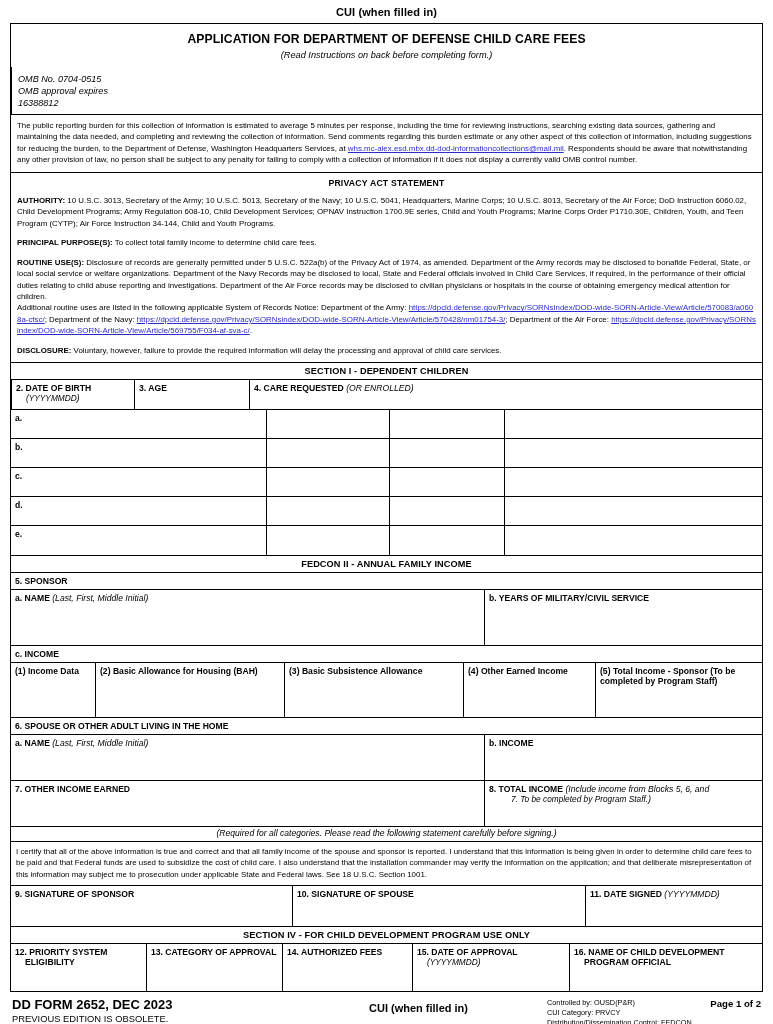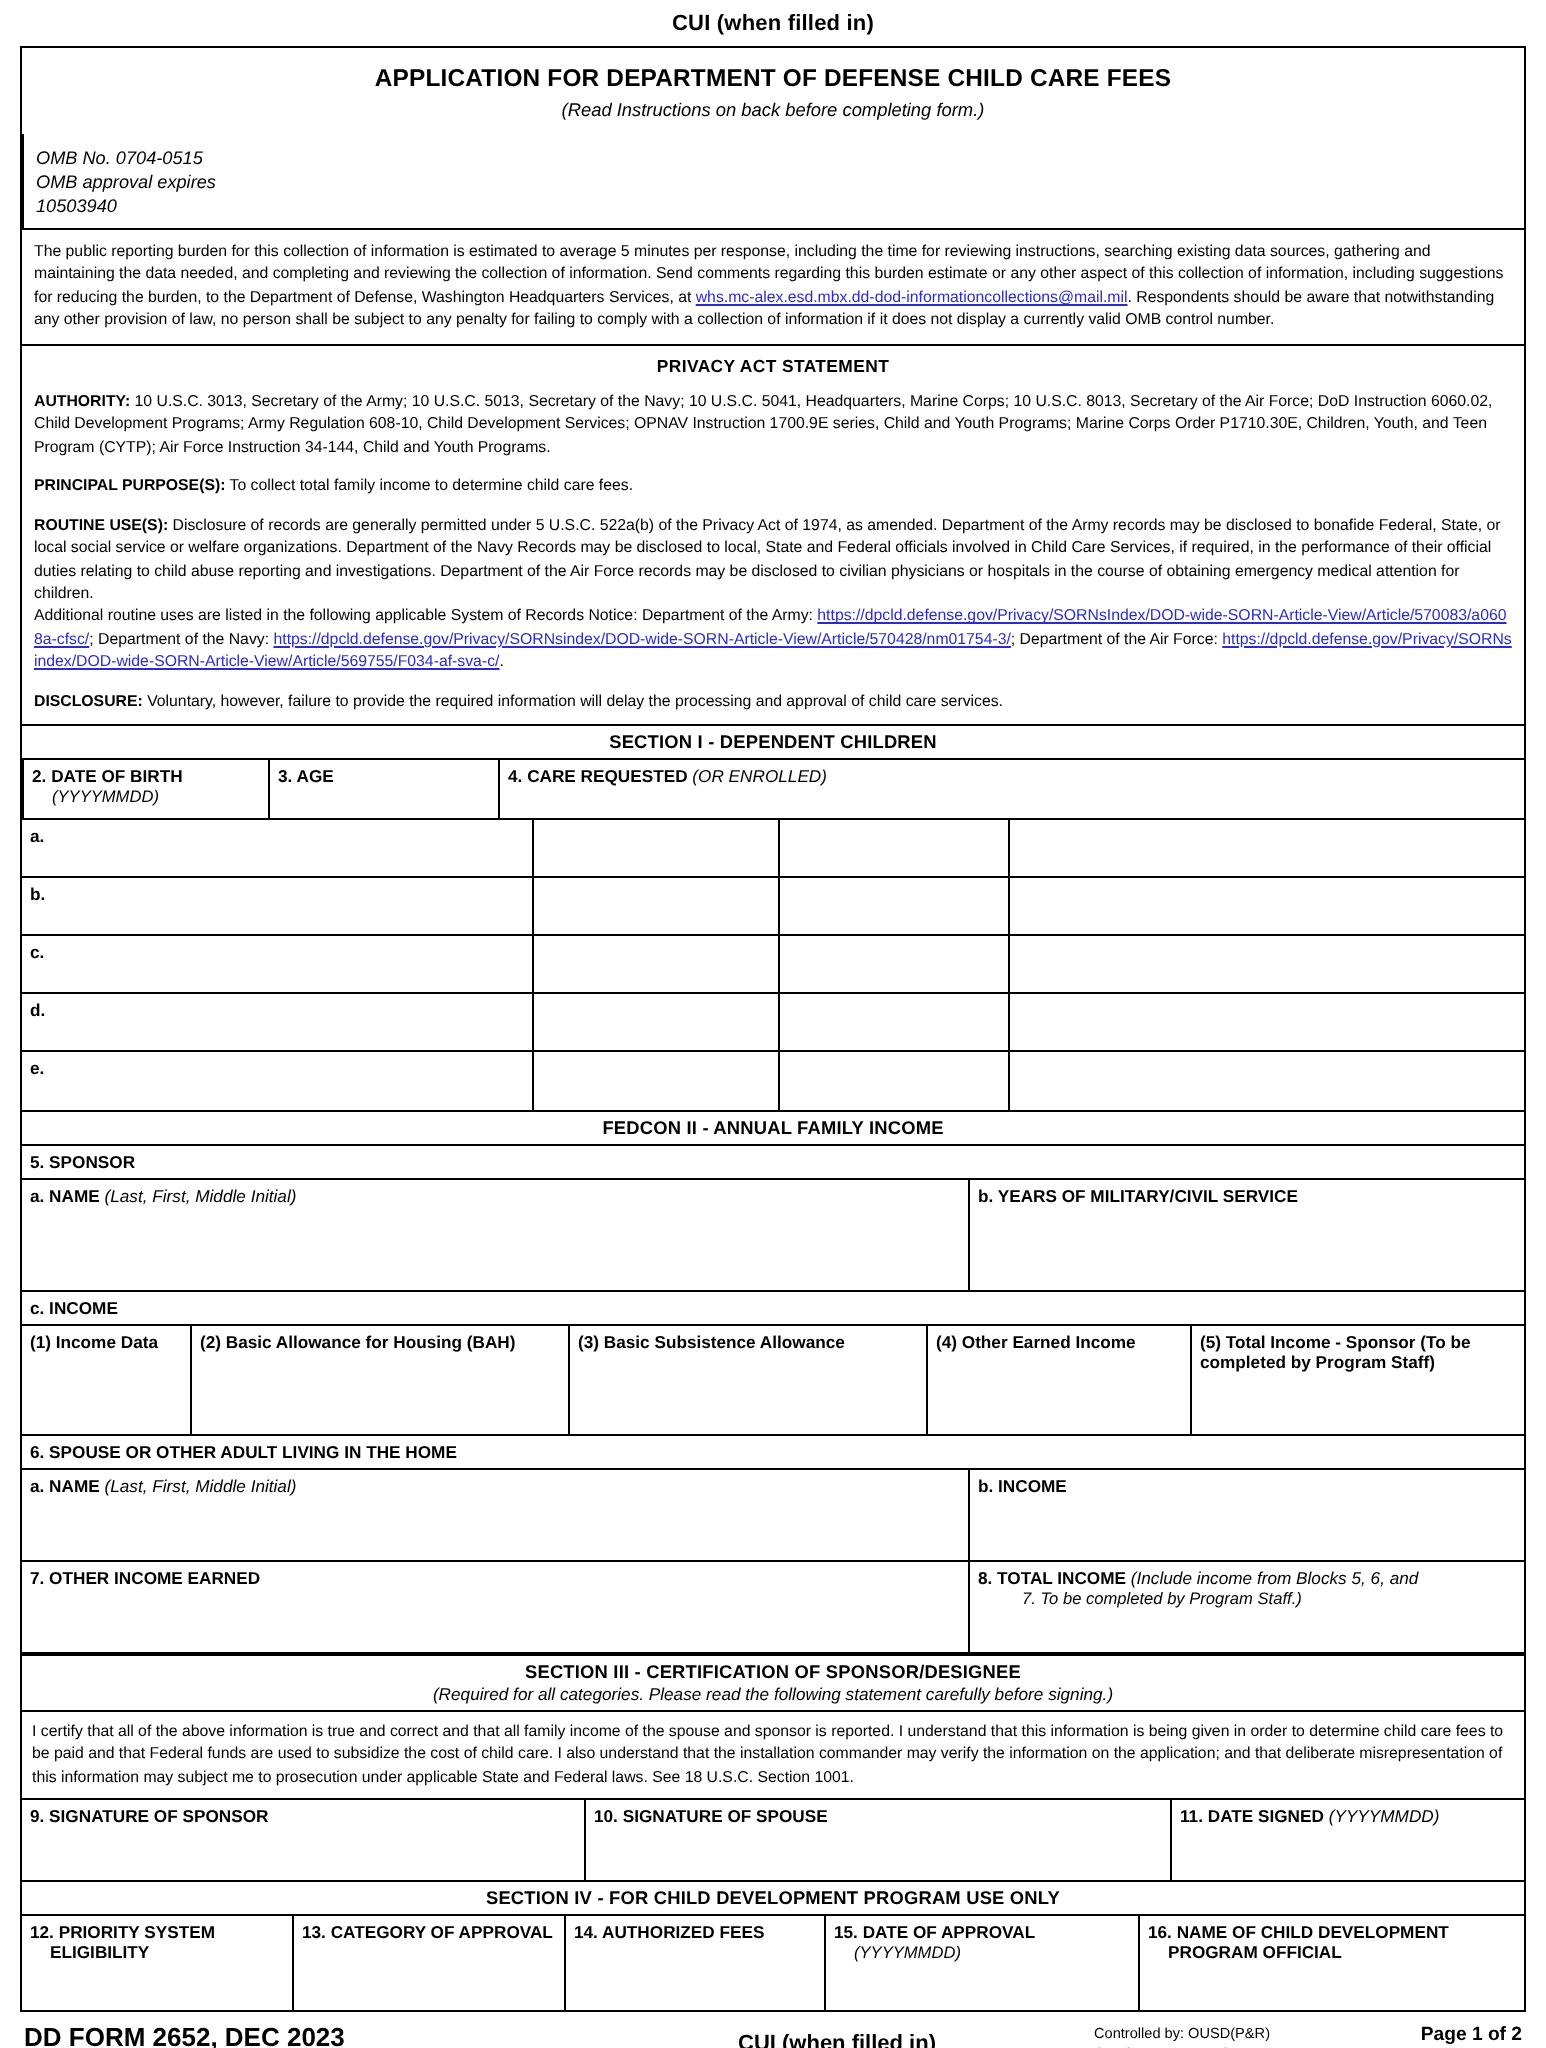--- a/index.html
+++ b/index.html
@@ -142,21 +142,21 @@
   <div class="form-box">
 
     <div class="title-row">
       <div class="title-left">
         <div class="title-main">APPLICATION FOR DEPARTMENT OF DEFENSE CHILD CARE FEES</div>
         <div class="title-sub">(Read Instructions on back before completing form.)</div>
       </div>
       <div class="title-right">
         <div>OMB No. 0704-0515</div>
         <div>OMB approval expires</div>
-        <div>10503940</div>
+        <div>16388812</div>
       </div>
     </div>
 
     <div class="burden">
       <span>The public reporting burden for this collection of information is estimated to average 5 minutes per response, including the time for reviewing instructions, searching existing data sources, gathering and maintaining the data needed, and completing and reviewing the collection of information. Send comments regarding this burden estimate or any other aspect of this collection of information, including suggestions for reducing the burden, to the Department of Defense, Washington Headquarters Services, at </span><a class="lnk" href="#">whs.mc-alex.esd.mbx.dd-dod-informationcollections@mail.mil</a><span>. Respondents should be aware that notwithstanding any other provision of law, no person shall be subject to any penalty for failing to comply with a collection of information if it does not display a currently valid OMB control number.</span>
     </div>
 
     <div class="privacy">
       <div class="privacy-title">PRIVACY ACT STATEMENT</div>
 
@@ -268,21 +268,20 @@
       <div class="cell bb c-halfname" style="height:46px;">
         <span class="lbl">7. OTHER INCOME EARNED</span>
       </div>
       <div class="cell bb bl c-halfinc" style="height:46px;">
         <span class="lbl"><span>8. TOTAL INCOME</span>
         <span class="it">(Include income from Blocks 5, 6, and</span></span>
         <span class="it indent" style="padding-left:22px;">7. To be completed by Program Staff.)</span>
       </div>
     </div>
 
-    <div class="section-bar thick-top" style="border-bottom:none;padding-bottom:0;">SECTION III - CERTIFICATION OF SPONSOR/DESIGNEE</div>
     <div class="section-sub">(Required for all categories. Please read the following statement carefully before signing.)</div>
 
     <div class="certtext">I certify that all of the above information is true and correct and that all family income of the spouse and sponsor is reported. I understand that this information is being given in order to determine child care fees to be paid and that Federal funds are used to subsidize the cost of child care. I also understand that the installation commander may verify the information on the application; and that deliberate misrepresentation of this information may subject me to prosecution under applicable State and Federal laws. See 18 U.S.C. Section 1001.</div>
 
     <div class="row">
       <div class="cell sig1" style="height:40px;">
         <span class="lbl">9. SIGNATURE OF SPONSOR</span>
       </div>
       <div class="cell bl sig2" style="height:40px;">
         <span class="lbl">10. SIGNATURE OF SPOUSE</span>

